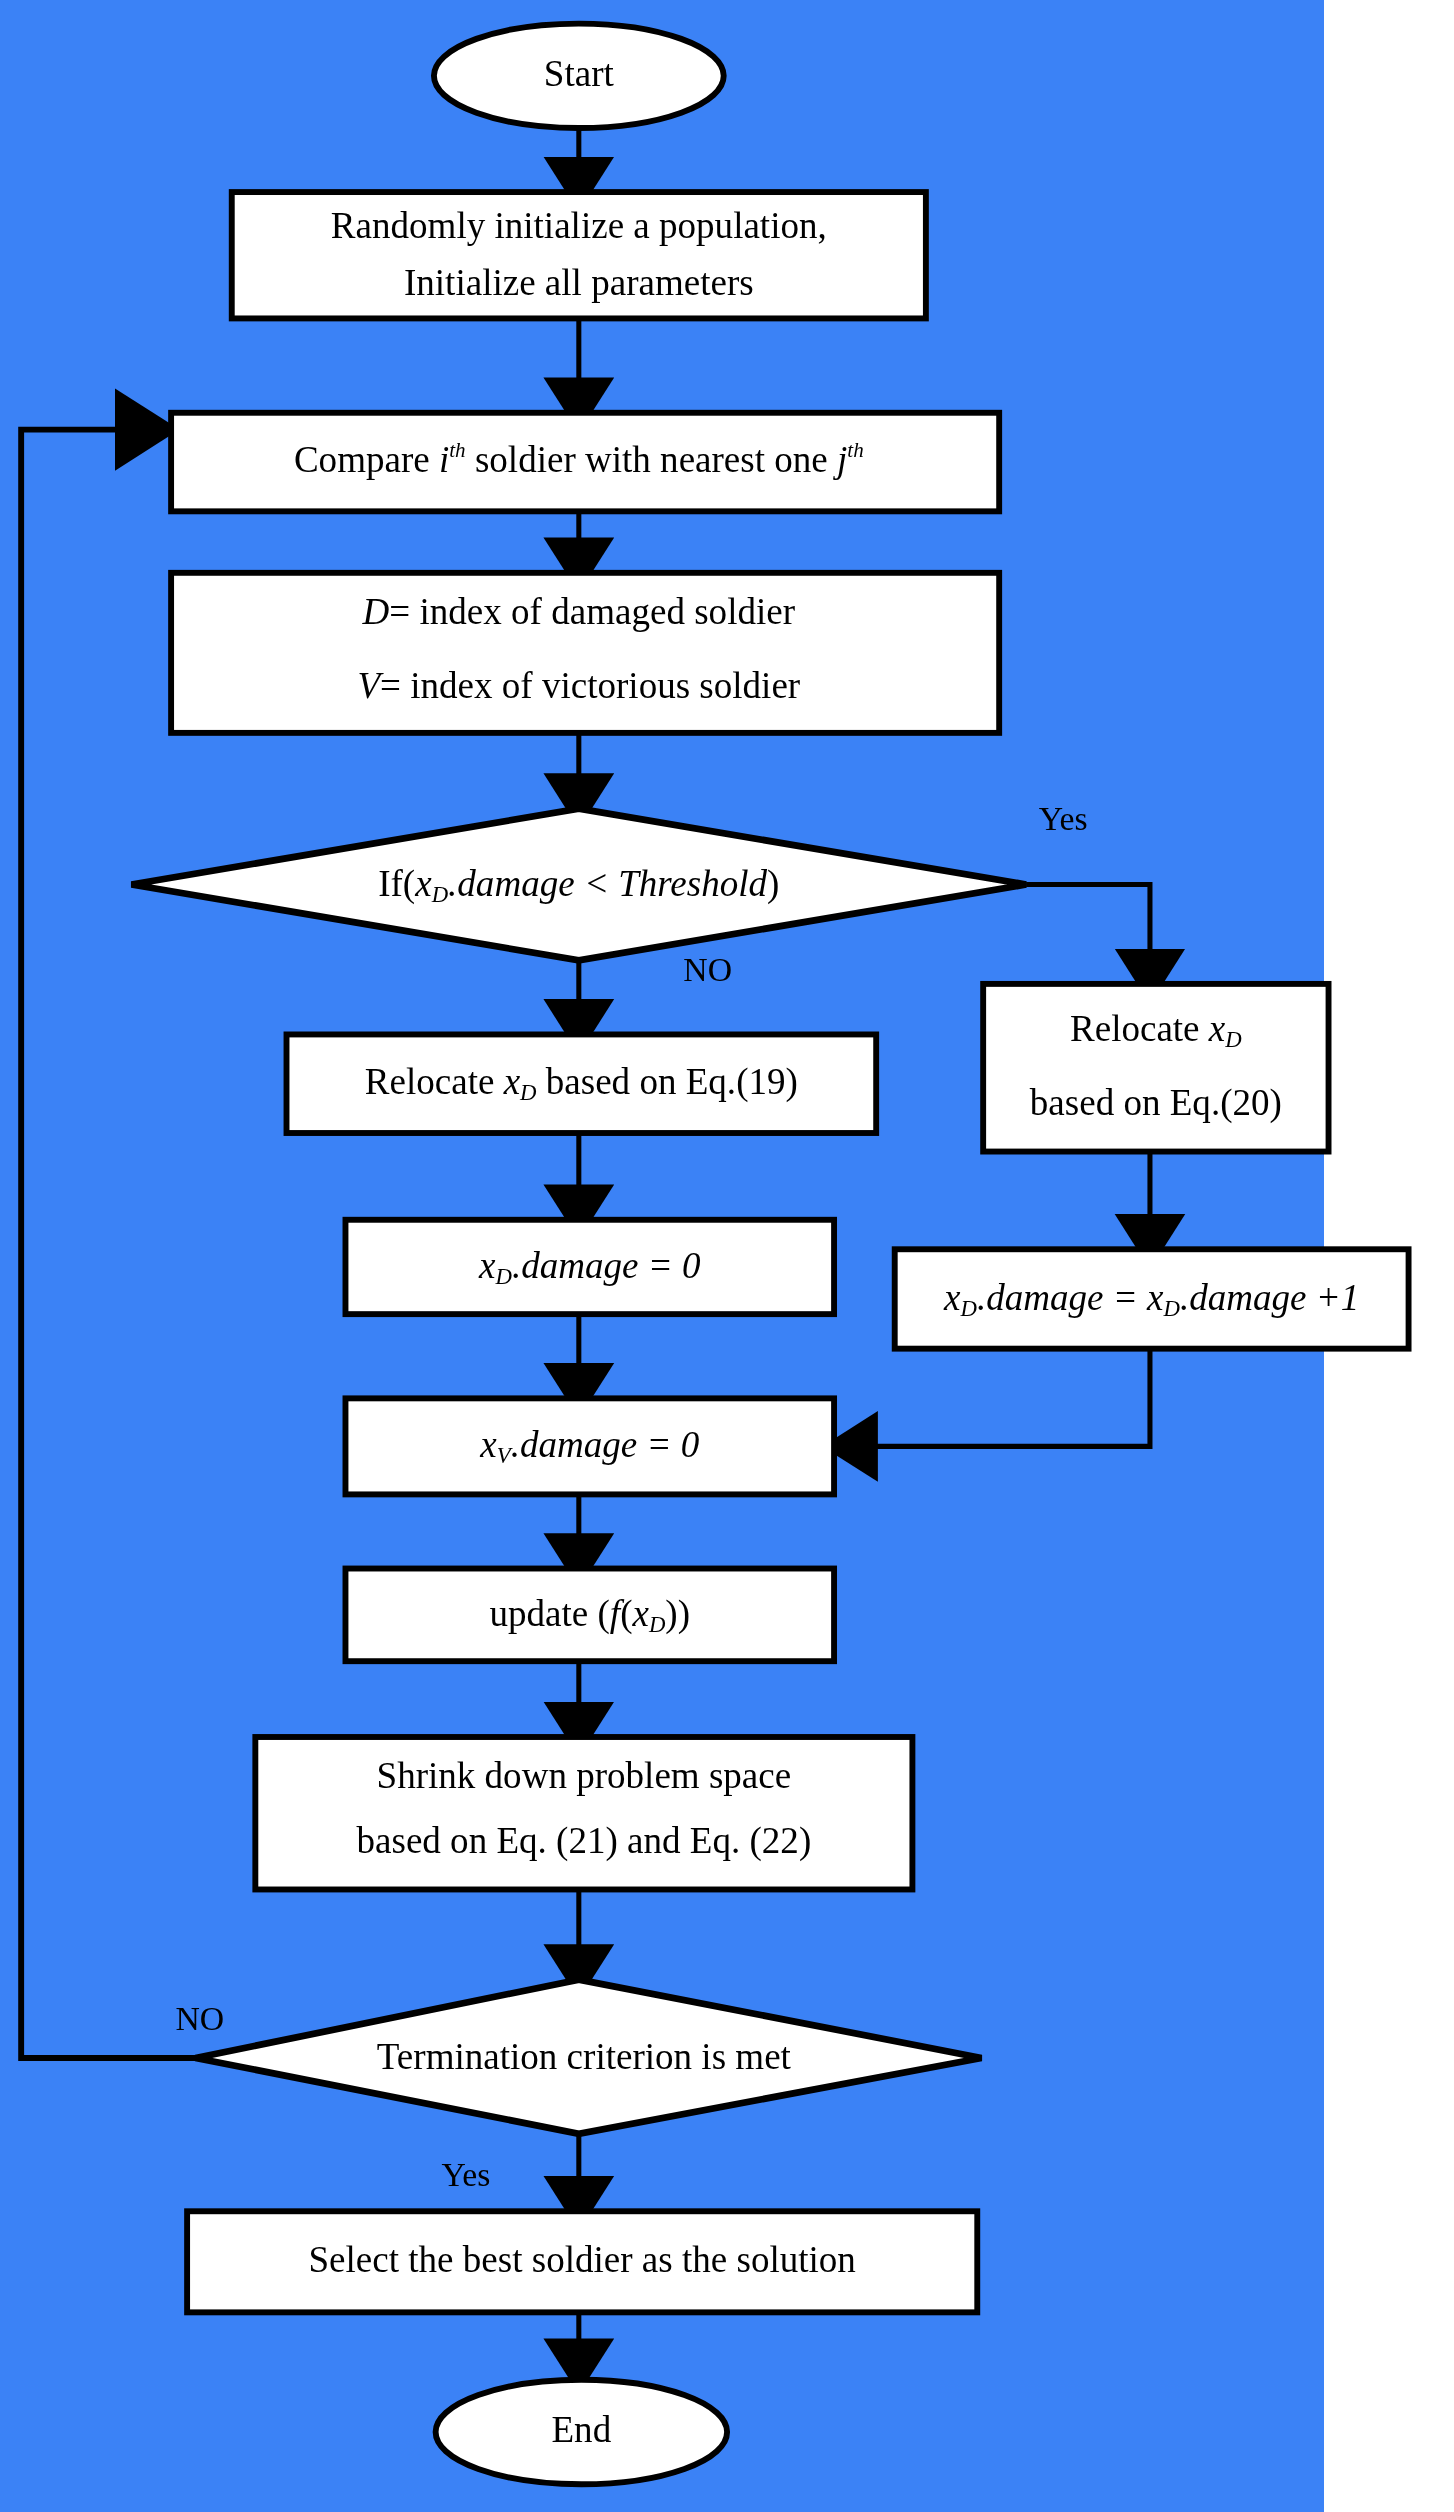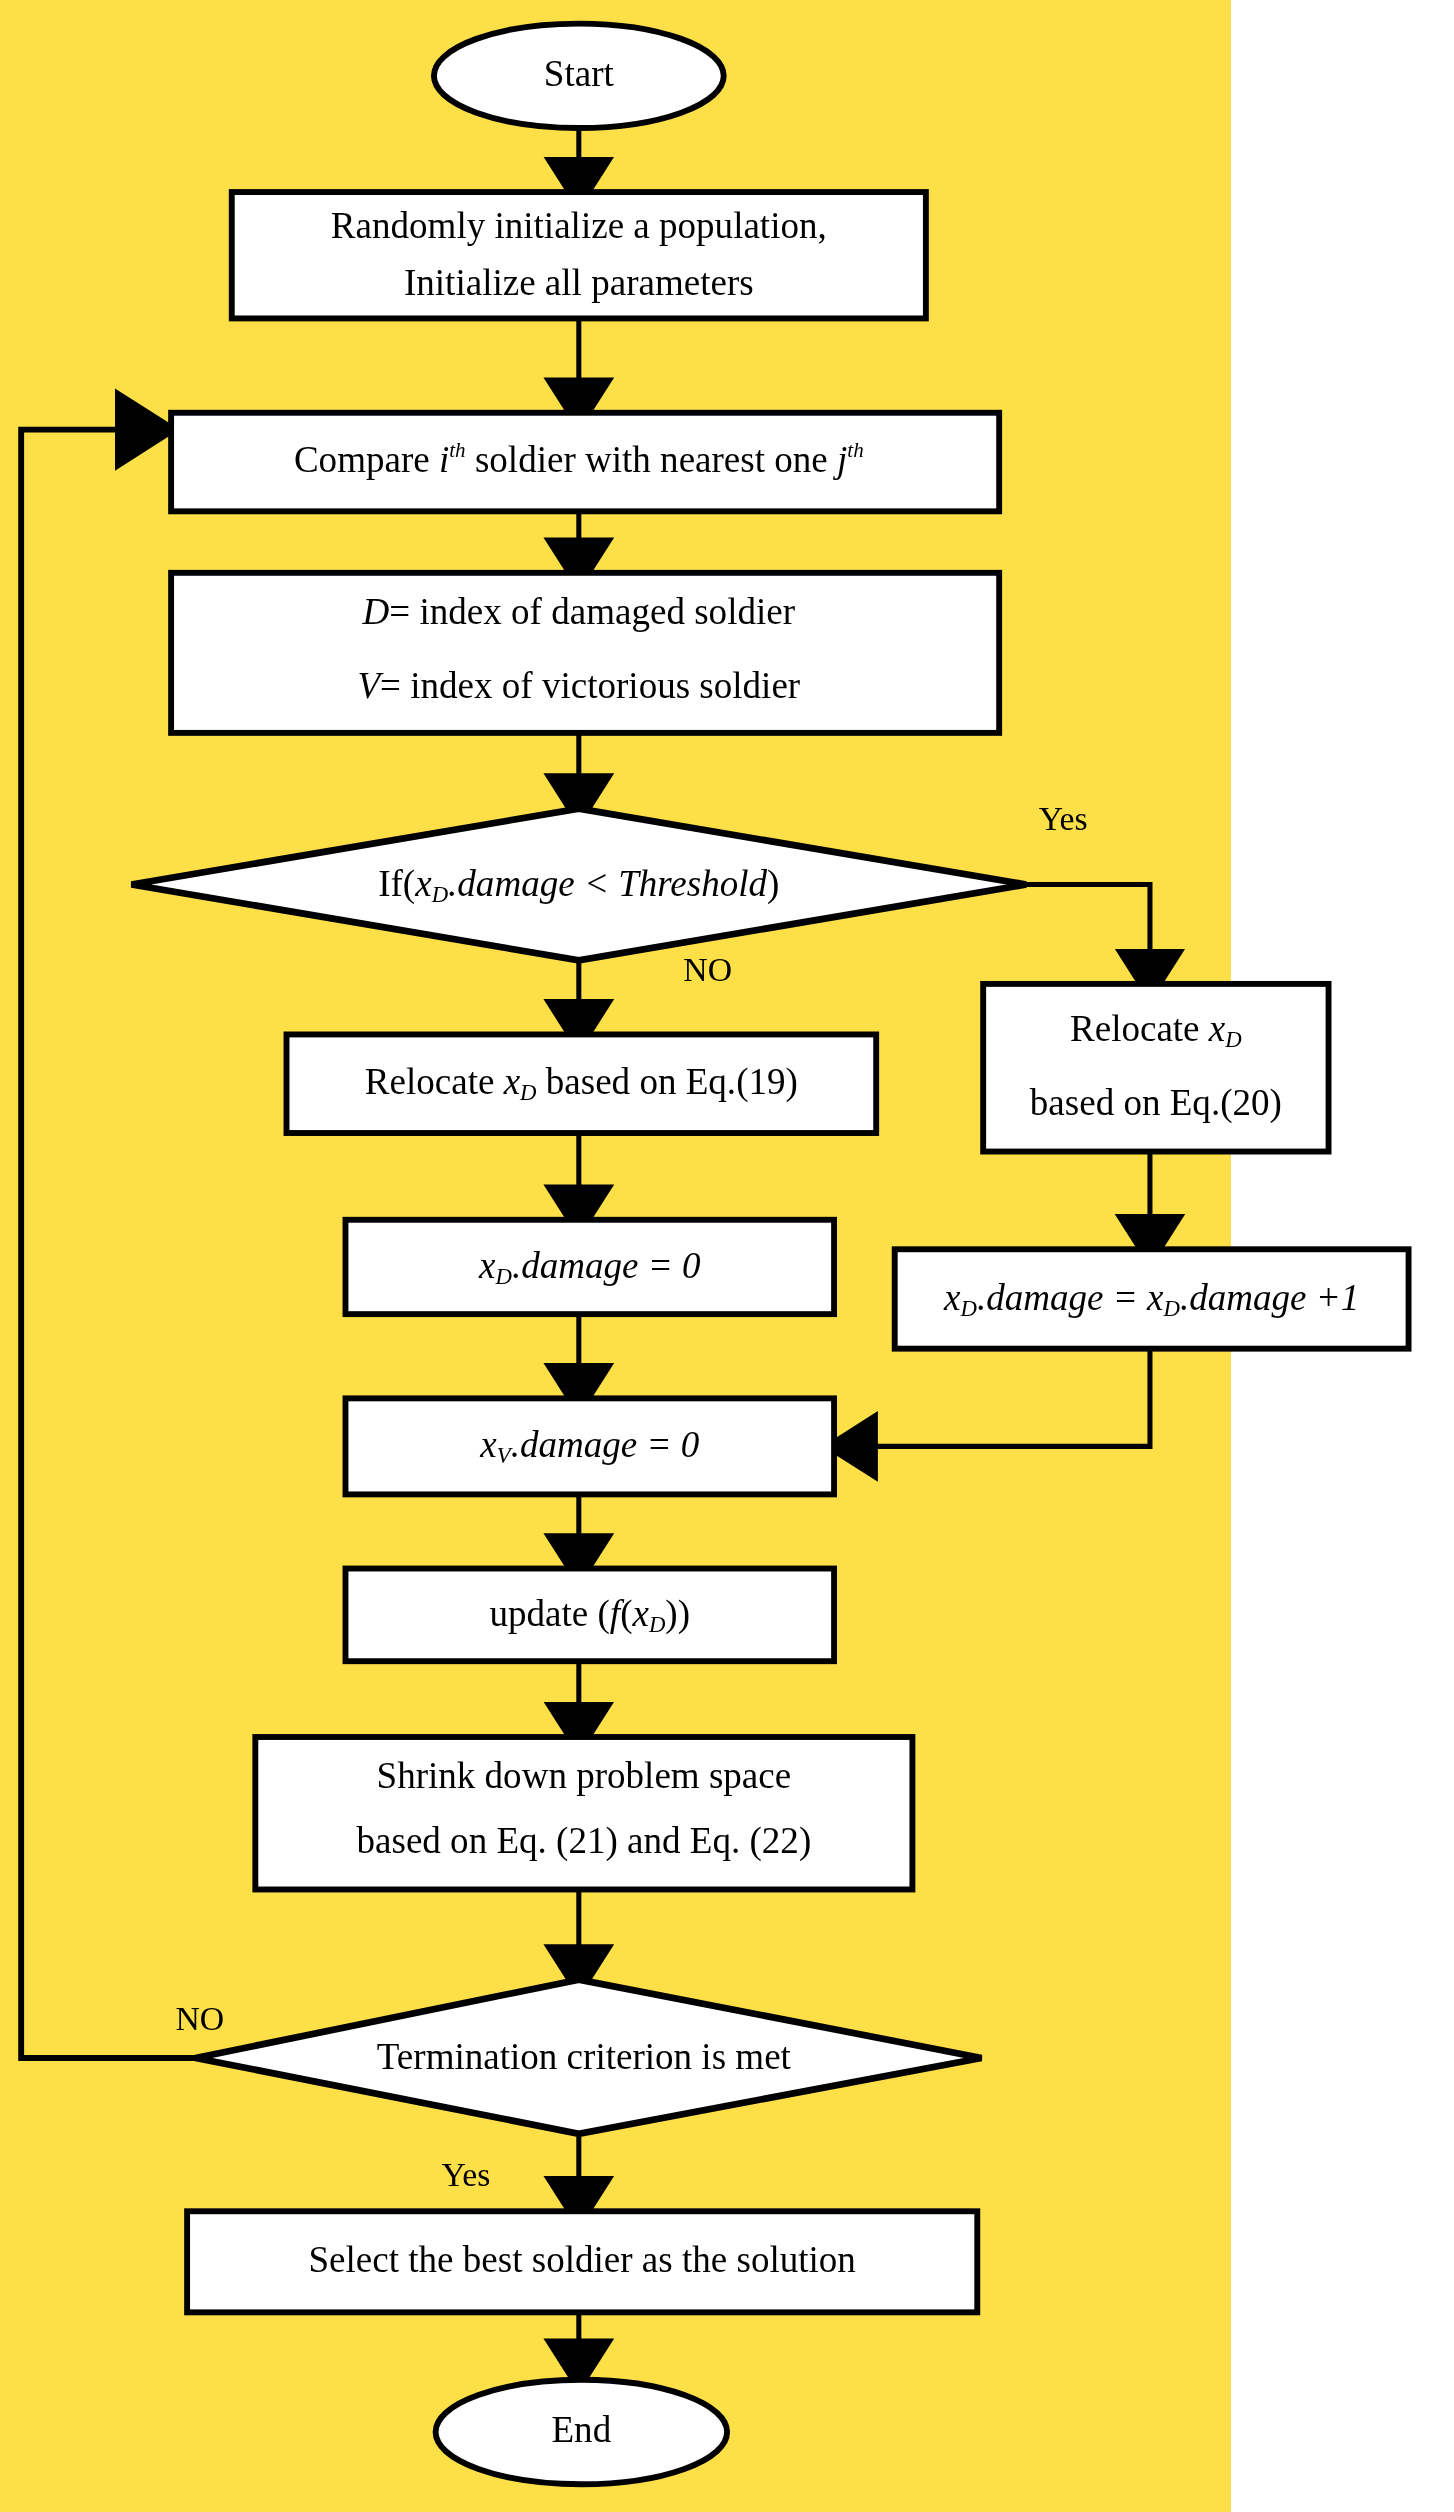--- a/index.html
+++ b/index.html
@@ -1,17 +1,17 @@
 <!DOCTYPE html>
 <html style="font-size:13.5px"><head>
 <meta charset="utf-8">
 <style>
   html,body{margin:0;padding:0;background:#ffffff;}
   body{width:1455px;height:2512px;font-family:"Liberation Serif",serif;}
-  #chart-root{position:relative;width:1231px;height:2512px;background:#fde047;}
+  #chart-root{position:relative;width:1324px;height:2512px;background:#3b82f6;}
   svg{display:block;}
   .shape{fill:#ffffff;stroke:#000000;}
   .shape.box{stroke-width:7;}
   .shape.term{stroke-width:7;}
   .shape.dia{stroke-width:8;}
   .edge{stroke:#000000;fill:none;stroke-width:6;}
   .edge.thick{stroke-width:7;}
   .nodetext{font-family:"Liberation Serif",serif;fill:#000;font-size:40px;text-anchor:middle;dominant-baseline:middle;}
   .nodetext.big{font-size:44px;}
   .it{font-style:italic;}

